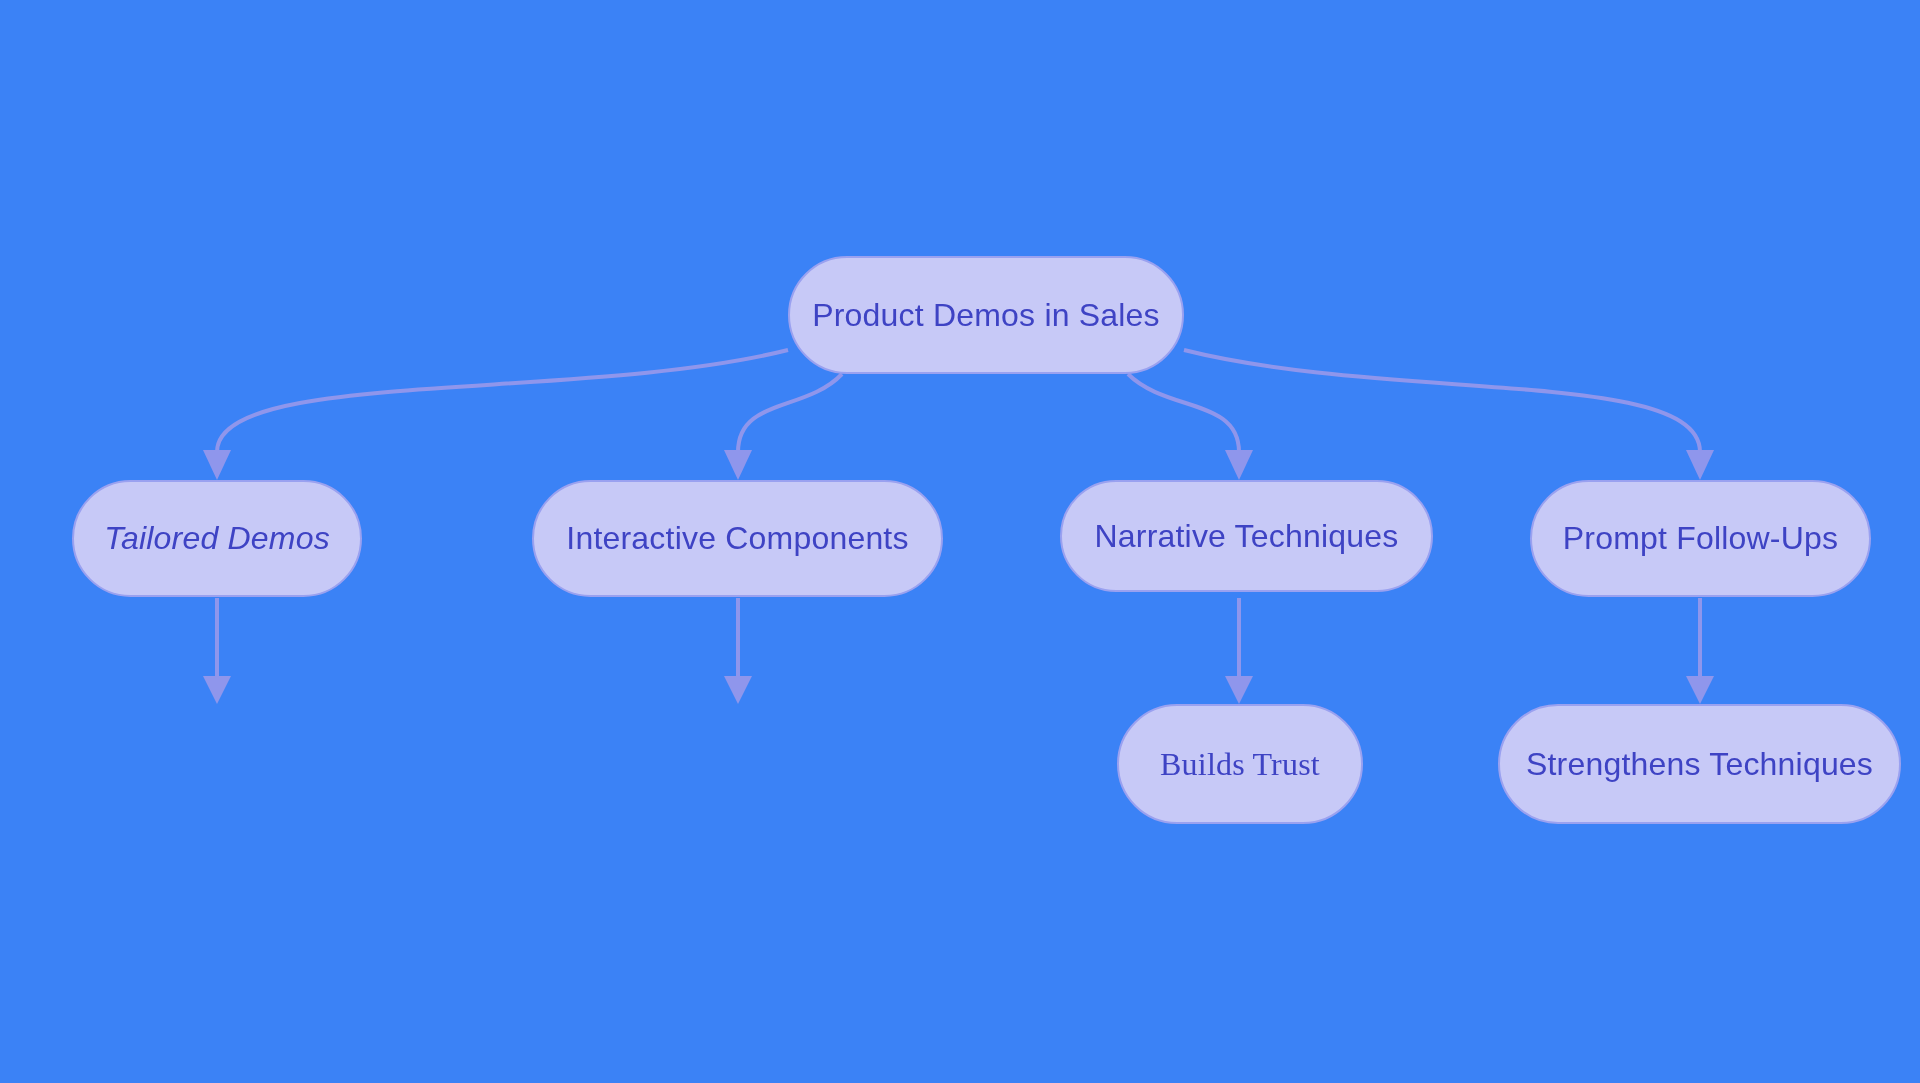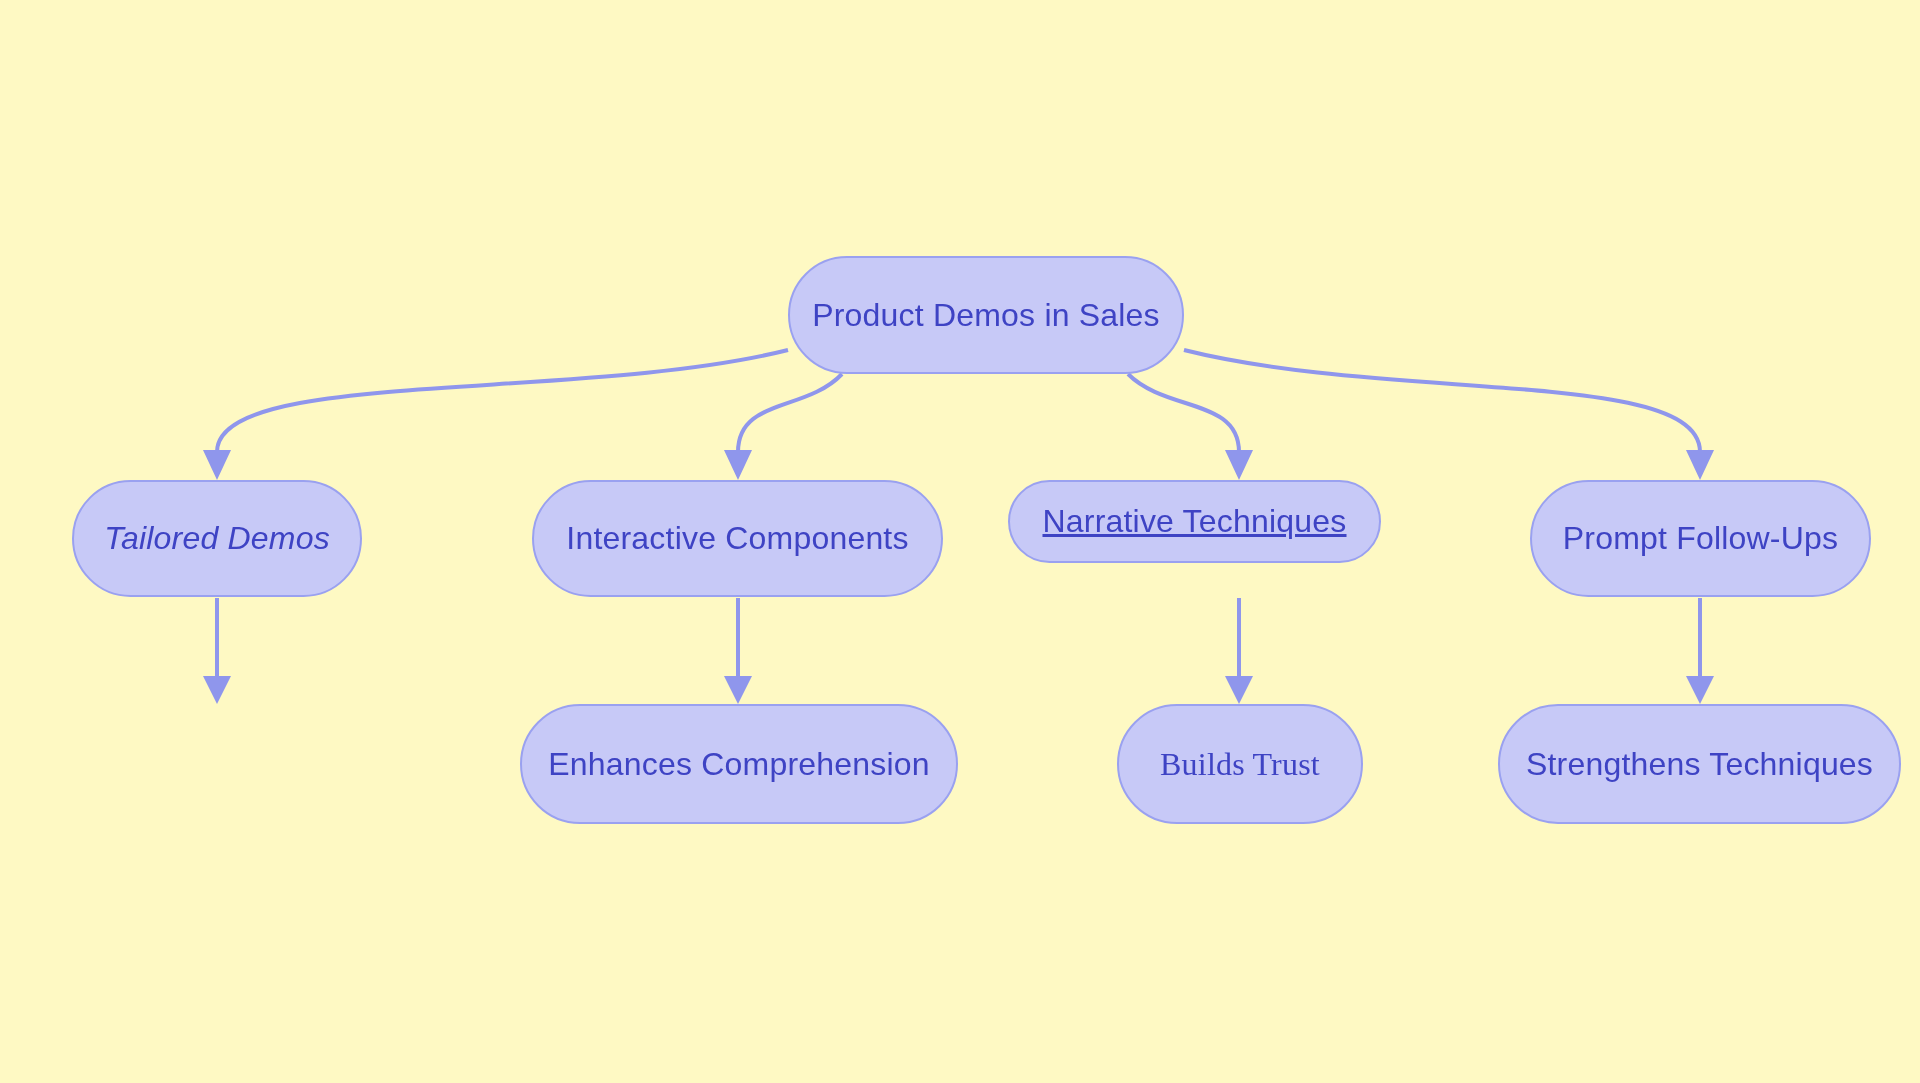--- a/index.html
+++ b/index.html
@@ -4,21 +4,21 @@
 <style>
   html, body {
     margin: 0;
     padding: 0;
     background: #ffffff;
   }
   .canvas {
     position: relative;
     width: 1920px;
     height: 1083px;
-    background: #fef9c3;
+    background: #3b82f6;
     font-family: "Liberation Sans", "DejaVu Sans", sans-serif;
     overflow: hidden;
   }
   .edges {
     position: absolute;
     left: 0;
     top: 0;
     width: 1920px;
     height: 1083px;
     pointer-events: none;
@@ -44,21 +44,21 @@
     font-size: 32px;
     letter-spacing: 0.2px;
     text-align: center;
     box-sizing: border-box;
     white-space: nowrap;
   }
   
   .n-root        { left: 788px;  top: 256px; width: 396px; height: 118px; }
   .n-tailored    { left: 72px;   top: 480px; width: 290px; height: 117px; font-style: italic; }
   .n-interactive { left: 532px;  top: 480px; width: 411px; height: 117px; text-align: right; }
-  .n-narrative   { left: 1008px; top: 480px; width: 373px; height: 83px; text-decoration: underline; }
+  .n-narrative   { left: 1060px; top: 480px; width: 373px; height: 112px; }
   .n-prompt      { left: 1530px; top: 480px; width: 341px; height: 117px; }
   .n-increases   { left: 18px;   top: 704px; width: 397px; height: 120px; }
   .n-enhances    { left: 520px;  top: 704px; width: 438px; height: 120px; }
   .n-builds      { left: 1117px; top: 704px; width: 246px; height: 120px; font-family: Liberation Serif, serif; }
   .n-strengthens { left: 1498px; top: 704px; width: 403px; height: 120px; }
 </style>
 </head>
 <body>
 
 <div class="canvas">
@@ -104,23 +104,20 @@
 
   <div class="node n-narrative">
     <span>Narrative Techniques</span>
   </div>
 
   <div class="node n-prompt">
     <span>Prompt Follow-Ups</span>
   </div>
 
 
-  <div class="node n-enhances">
-    <span>Enhances Comprehension</span>
-  </div>
 
   <div class="node n-builds">
     <span>Builds Trust</span>
   </div>
 
   <div class="node n-strengthens">
     <span>Strengthens Techniques</span>
   </div>
 
 </div>

